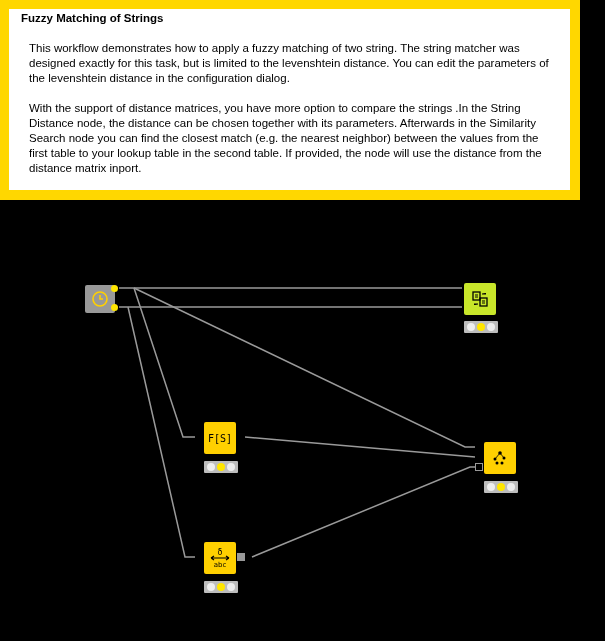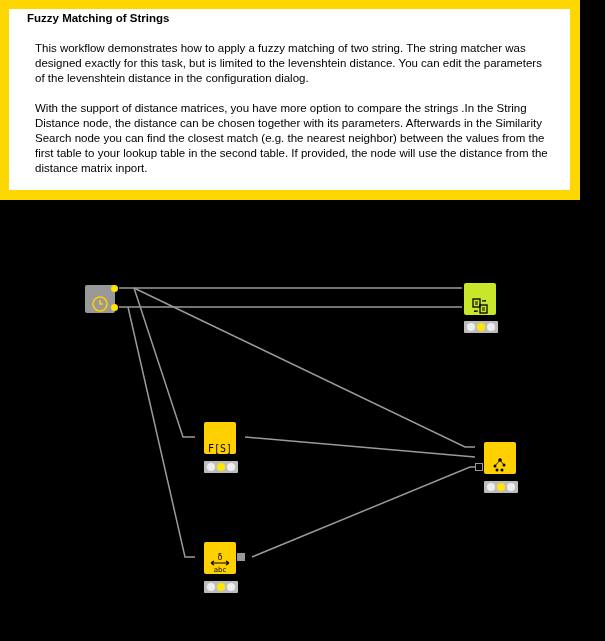--- a/index.html
+++ b/index.html
@@ -1,22 +1,22 @@
 <!DOCTYPE html>
 <html><head>
 <meta charset="utf-8">
 <style>
   html, body { margin:0; padding:0; }
   body { width:605px; height:641px; background:#000; position:relative; overflow:hidden; font-family:"Liberation Sans", sans-serif; }
   .annotation { position:absolute; left:0; top:0; width:580px; height:200px; background:#FFD700; }
-  .annotation-inner { position:absolute; left:9px; top:9px; width:561px; height:181px; background:#fff; box-sizing:border-box; padding:2px 18px; font-size:11.5px; line-height:15px; color:#000; }
+  .annotation-inner { position:absolute; left:9px; top:9px; width:561px; height:181px; background:#fff; box-sizing:border-box; padding:2px 12px; font-size:11.5px; line-height:15px; color:#000; }
   .annotation-title { font-weight:bold; margin:0 0 15px 0; }
   .annotation-para { margin:0 0 15px 8px; }
   .canvas { position:absolute; left:0; top:0; width:605px; height:641px; pointer-events:none; }
-  .node { position:absolute; width:32px; height:32px; border-radius:2px; display:flex; align-items:flex-end; justify-content:center; }
+  .node { position:absolute; width:32px; height:32px; border-radius:2px; display:flex; align-items:center; justify-content:center; }
   .node-yellow { background:#FFD000; }
   .node-lime { background:#C8E62A; }
   .node-gray { background:#999; }
   .status { position:absolute; width:34px; height:12px; background:#bdbdbd; border-radius:1px; display:flex; align-items:center; justify-content:space-around; padding:0 2px; box-sizing:border-box; }
   .light { width:8px; height:8px; border-radius:50%; background:#eee; }
   .light.on { background:#FFE600; }
   .port-dot { position:absolute; width:7px; height:7px; border-radius:50%; background:#FFE600; }
   .port-sq { position:absolute; width:8px; height:8px; }
   .port-sq.filled { background:#999; }
   .port-sq.hollow { border:1.5px solid #999; box-sizing:border-box; background:#000; }

